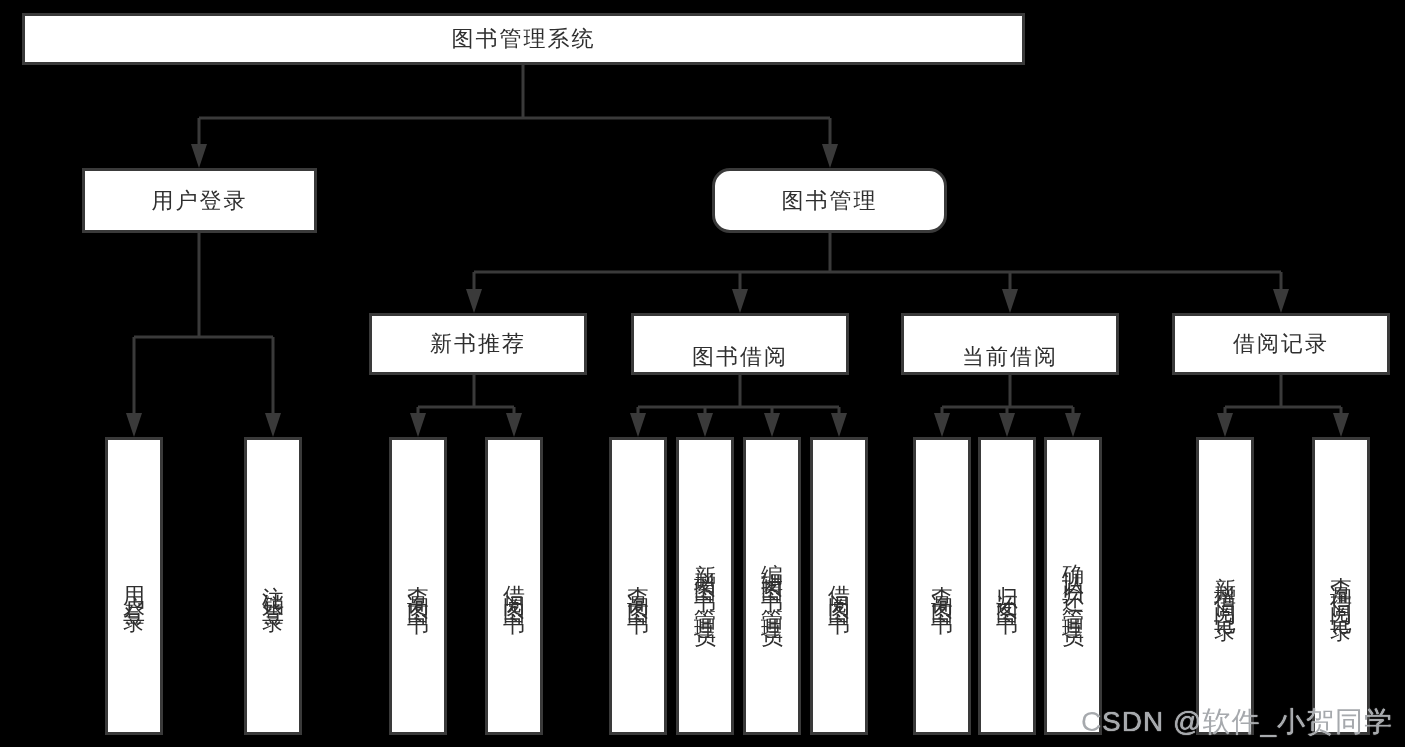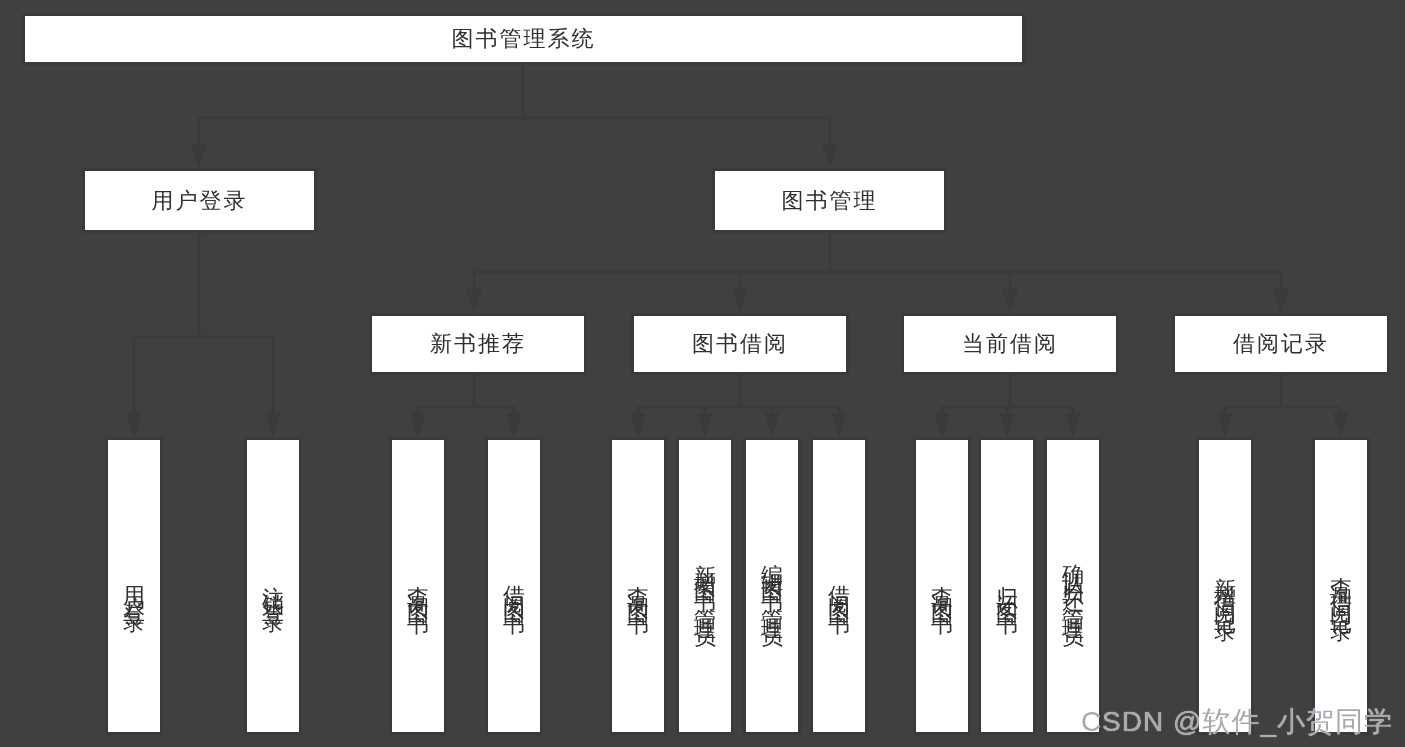--- a/index.html
+++ b/index.html
@@ -1,20 +1,20 @@
 <!DOCTYPE html>
 <html><head>
 <meta charset="utf-8">
 <style>
   html, body { margin: 0; padding: 0; background: #ffffff; }
   #canvas {
     position: relative;
     width: 1405px;
     height: 747px;
-    background: #404040;
+    background: #000000;
     font-family: "Liberation Sans", "DejaVu Sans", sans-serif;
     color: #2f2f2f;
     overflow: hidden;
   }
   #wires {
     position: absolute;
     left: 0; top: 0;
     width: 1405px; height: 747px;
     z-index: 0;
   }
@@ -95,31 +95,31 @@
     </g>
   </svg>
 
   <div class="node" style="left:22px; top:13px; width:1003px; height:52px;">
     <span>图书管理系统</span>
   </div>
 
   <div class="node" style="left:82px; top:168px; width:235px; height:65px;">
     <span>用户登录</span>
   </div>
-  <div class="node" style="left:712px; top:168px; width:235px; height:65px;">
+  <div class="node" style="left:712px; top:168px; width:235px; height:65px;border-radius:18px;">
     <span>图书管理</span>
   </div>
 
   <div class="node" style="left:369px; top:313px; width:218px; height:62px;">
     <span>新书推荐</span>
   </div>
-  <div class="node" style="left:631px; top:313px; width:218px; height:62px;">
+  <div class="node" style="left:631px; top:313px; width:218px; height:62px;align-items:flex-end;">
     <span>图书借阅</span>
   </div>
-  <div class="node" style="left:901px; top:313px; width:218px; height:62px;">
+  <div class="node" style="left:901px; top:313px; width:218px; height:62px;align-items:flex-end;">
     <span>当前借阅</span>
   </div>
   <div class="node" style="left:1172px; top:313px; width:218px; height:62px;">
     <span>借阅记录</span>
   </div>
 
   <div class="node leaf" style="left:105px; top:437px; width:58px; height:298px;">
     <span>用户登录</span>
   </div>
   <div class="node leaf" style="left:244px; top:437px; width:58px; height:298px;">

